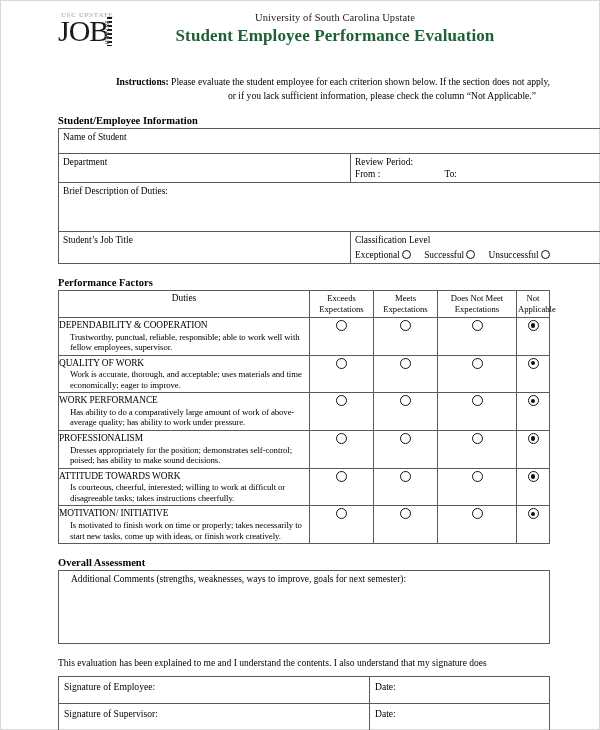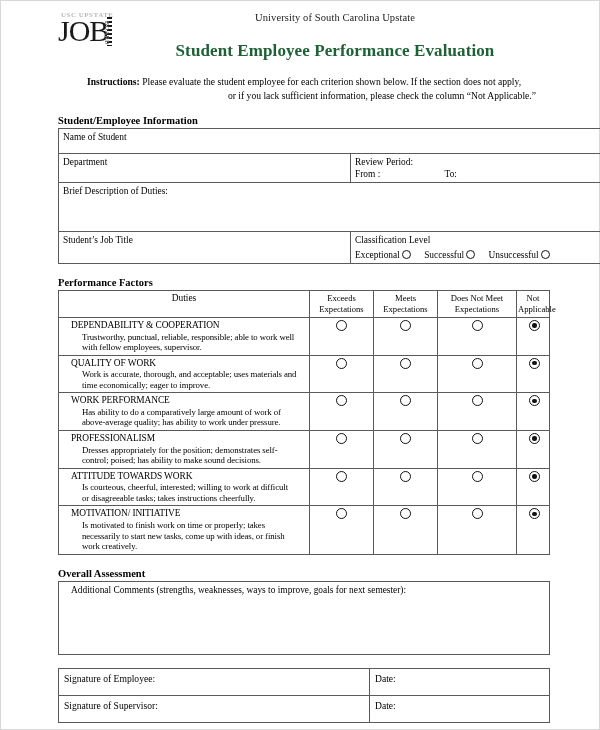--- a/index.html
+++ b/index.html
@@ -94,33 +94,33 @@
     color: #222222;
     letter-spacing: 0.1px;
     line-height: 13px;
   }
   .title-line {
     font-size: 17px;
     font-weight: bold;
     color: #1d6135;
     letter-spacing: 0.1px;
     line-height: 22px;
-    margin-top: 16px;
+    margin-top: 1px;
   }
 
   
   .instructions {
     margin-top: 16px;
     font-size: 9.6px;
     line-height: 13.5px;
   }
   .instructions .lbl {
     font-weight: bold;
   }
-  .instr-l1 { text-align: center; }
+  .instr-l1 { text-align: right; }
   .instr-l2 { text-align: right; padding-right: 14px; }
 
   
   .sec-head {
     font-size: 10.5px;
     font-weight: bold;
     margin-top: 13px;
     margin-bottom: 2px;
   }
 
@@ -159,21 +159,21 @@
     margin: 0 2px;
   }
   .cls-row { white-space: nowrap; }
   .cls-row .opt { margin-right: 9px; }
 
   
   table.t-perf { border-collapse: collapse; width: 492px; table-layout: fixed; }
   table.t-perf td, table.t-perf th {
     border: 1px solid #5a5a5a;
     font-size: 9.2px;
-    padding: 2px 12px;
+    padding: 2px 0;
     vertical-align: top;
     font-weight: normal;
   }
   table.t-perf th {
     text-align: center;
     line-height: 11px;
     padding: 2px 1px;
     font-size: 8.6px;
   }
   table.t-perf th.duties-h {
@@ -394,20 +394,21 @@
         </tr>
       </tbody>
     </table>
 
     <div class="sec-head">Overall Assessment</div>
     <div class="comments-box">
       <span>Additional Comments (strengths, weaknesses, ways to improve, goals for next semester):</span>
     </div>
 
     <div class="ack">
+      <div>This evaluation has been explained to me and I understand the contents.  I also understand that my signature does</div>
     </div>
 
     <table class="t-sign">
       <tbody>
           <tr>
         <td style="width:300px">
           <span>Signature of Employee:</span>
         </td>
         <td>
           <span>Date:</span>

